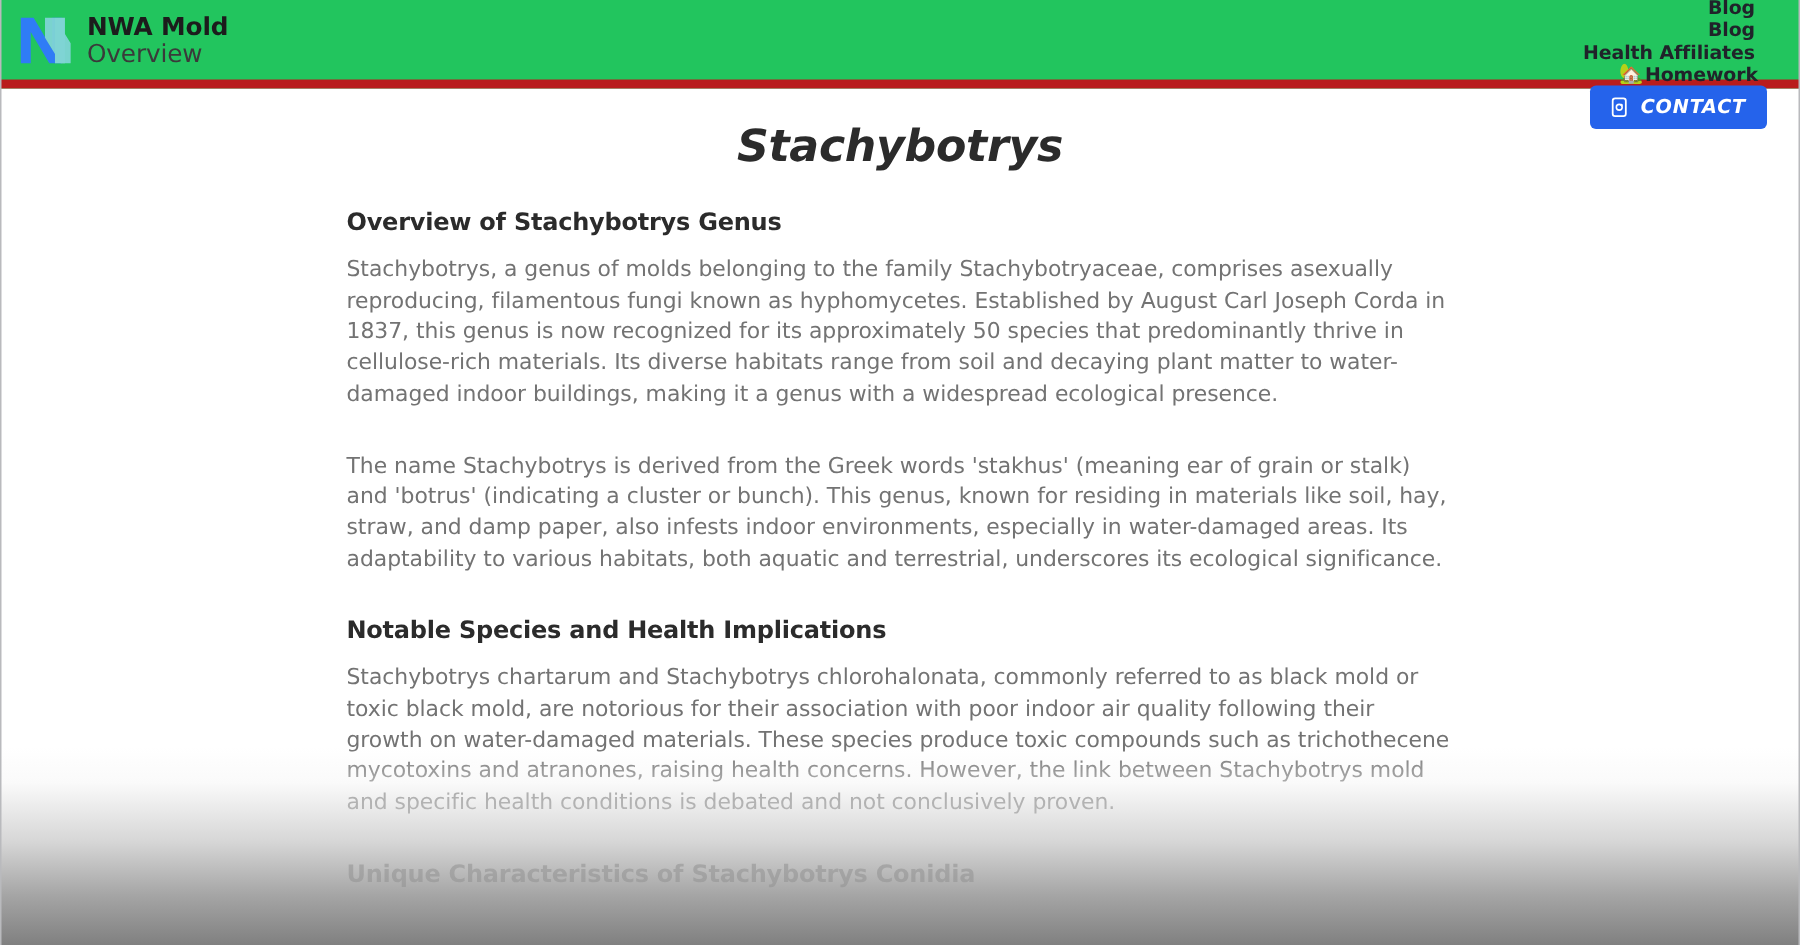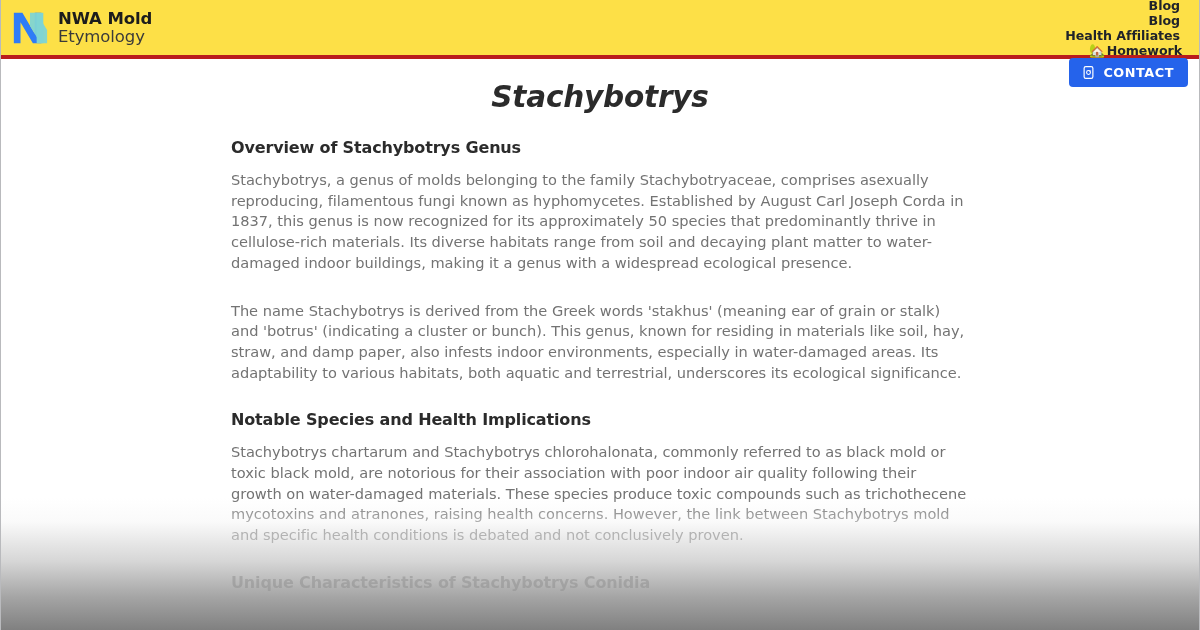--- a/index.html
+++ b/index.html
@@ -22,26 +22,26 @@
     inset: 0;
     border-left: 1px solid #b9babd;
     border-right: 1px solid #b9babd;
     pointer-events: none;
     z-index: 50;
   }
 
   
   .site-header {
     height: 59px;
-    background: #fde047;
-    border-bottom: 4px solid #b91c1c;
+    background: #22c55e;
+    border-bottom: 6px solid #b91c1c;
     display: flex;
     align-items: center;
     justify-content: space-between;
-    padding: 0 12px 0 11px;
+    padding: 0 22px 0 11px;
     position: relative;
     z-index: 10;
   }
 
   .brand {
     display: flex;
     align-items: center;
     gap: 9px;
     text-decoration: none;
   }
@@ -109,20 +109,21 @@
     color: #ffffff;
     font-size: 12.8px;
     font-weight: 700;
     letter-spacing: 0.55px;
     border: none;
     border-radius: 4px;
     padding: 8px 14px 8px 12px;
     cursor: pointer;
     font-family: inherit;
     height: 29px;
+    font-style: italic;
   }
 
   .contact-icon { width: 15px; height: 15px; display: block; flex: 0 0 15px; }
 
   
   .content-wrap {
     padding-top: 21px;
   }
 
   .page-title {
@@ -185,21 +186,21 @@
 <header class="site-header">
 
   <a class="brand" href="#">
     <svg class="brand-mark" viewBox="0 0 40 40">
       <path d="M3 4 L12 4 L25 26 L25 4 L32 4 L32 36 L23 36 L10 14 L10 36 L3 36 Z" fill="#2f7cf6"></path>
       <path d="M20 4 L27 4 L38 22 L38 4 L38 4 L38 36 L31 36 L20 18 Z" fill="#7fd4d4" opacity="0.95"></path>
       <path d="M27 4 L34 4 L34 36 L27 36 Z" fill="#7fd4d4"></path>
     </svg>
     <span class="brand-text">
       <span class="brand-line-1">NWA Mold</span>
-      <span class="brand-line-2">Etymology</span>
+      <span class="brand-line-2">Overview</span>
     </span>
   </a>
 
   <nav class="main-nav">
     <a class="nav-item" href="#">Mold Inspections</a>
     <a class="nav-item" href="#">Credentials</a>
     <a class="nav-item" href="#">Blog</a>
     <a class="nav-item" href="#">Blog</a>
     <a class="nav-item" href="#">Health Affiliates</a>
     <a class="nav-item has-icon" href="#">

